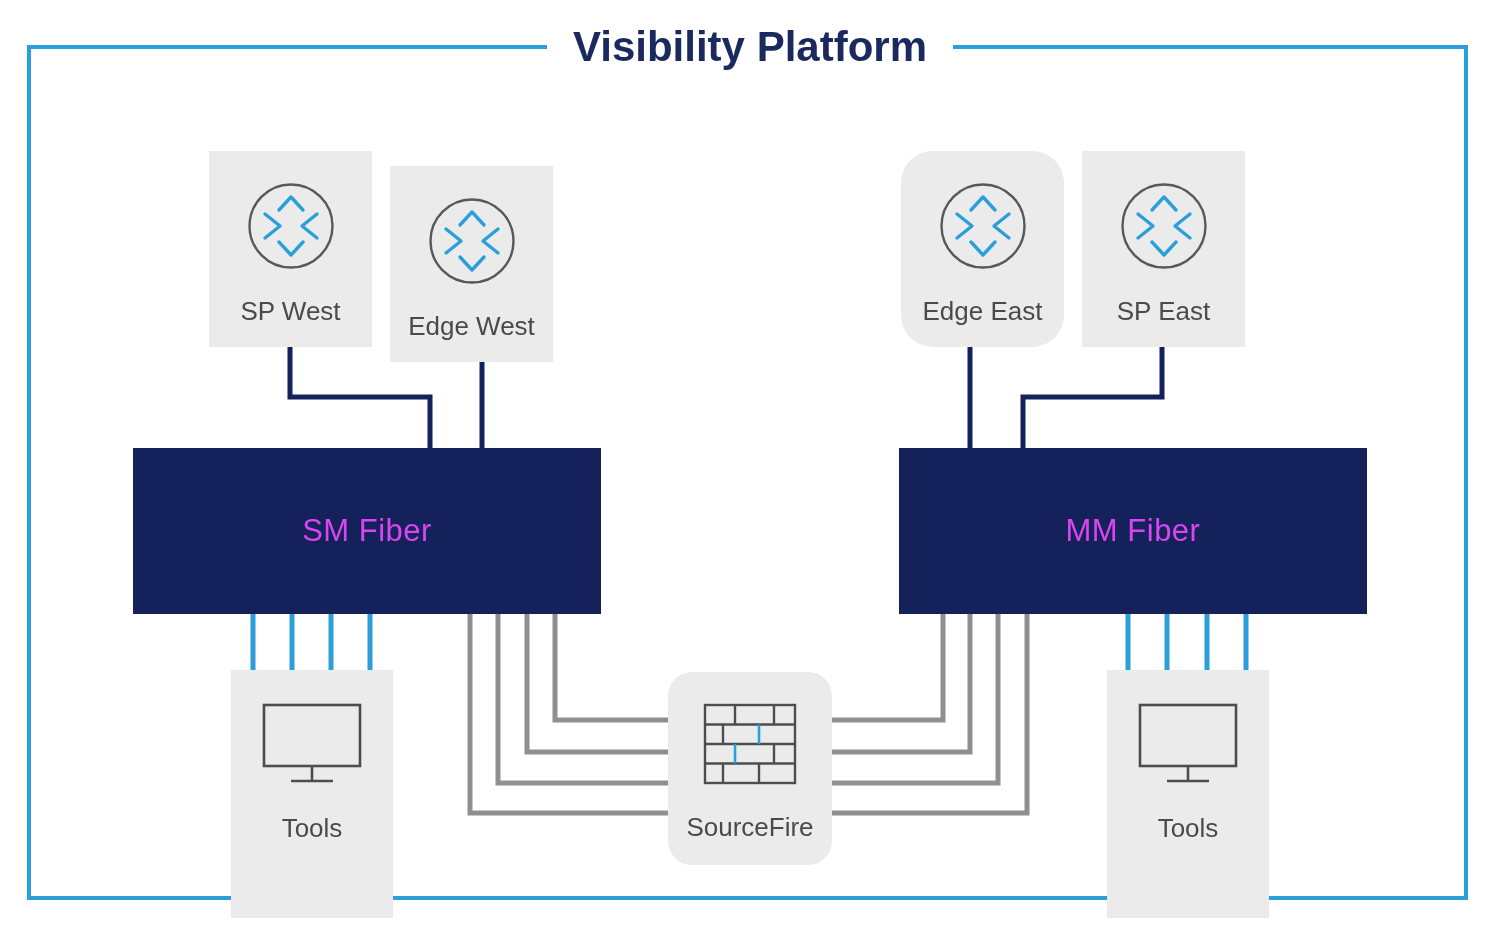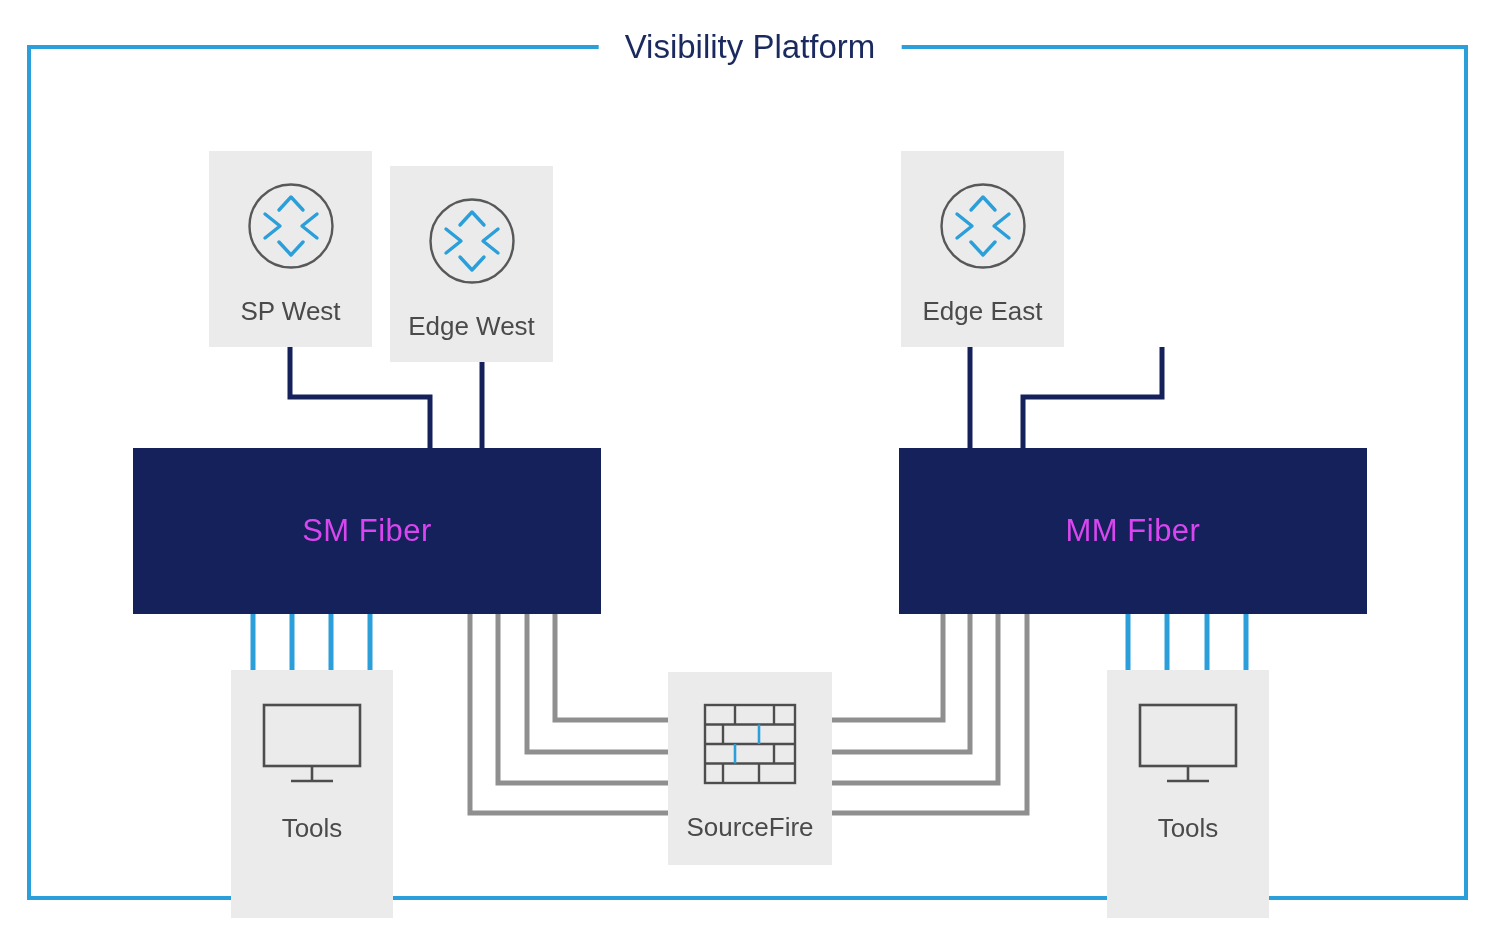--- a/index.html
+++ b/index.html
@@ -19,22 +19,22 @@
     width: 1441px; height: 855px;
     border: 4px solid #2b9fd9;
     box-sizing: border-box;
   }
   .title {
     position: absolute;
     left: 750px; top: 47px;
     transform: translate(-50%, -50%);
     background: #ffffff;
     padding: 6px 26px;
-    font-size: 33px;
-    font-weight: 400;
+    font-size: 42px;
+    font-weight: 700;
     color: #1b2a5e;
     white-space: nowrap;
   }
 
   
   svg.wires { position: absolute; left: 0; top: 0; }
   .wire-navy { stroke: #14215b; stroke-width: 5; fill: none; }
   .wire-blue { stroke: #2b9fd9; stroke-width: 5; fill: none; }
   .wire-gray { stroke: #8f8f8f; stroke-width: 5; fill: none; }
 
@@ -138,35 +138,49 @@
           <polyline points="32,28 44,15 56,28"></polyline>
           <polyline points="32,60 44,73 56,60"></polyline>
           <polyline points="18,32 33,44 18,56"></polyline>
           <polyline points="70,32 55,44 70,56"></polyline>
         </g>
       </svg>
     </span>
     <span class="label">Edge West</span>
   </div>
 
-  <div class="node router-node" style="left:901px; top:151px;">
+  <div class="node router-node" style="left:901px; top:151px;border-radius:32px;">
     <span class="icon">
       <svg width="88" height="88" viewBox="0 0 88 88">
         <circle cx="44" cy="44" r="41.5" fill="none" stroke="#57585a" stroke-width="2.4"></circle>
         <g fill="none" stroke="#2b9fd9" stroke-width="3.4" stroke-linecap="round" stroke-linejoin="round">
           <polyline points="32,28 44,15 56,28"></polyline>
           <polyline points="32,60 44,73 56,60"></polyline>
           <polyline points="18,32 33,44 18,56"></polyline>
           <polyline points="70,32 55,44 70,56"></polyline>
         </g>
       </svg>
     </span>
     <span class="label">Edge East</span>
   </div>
 
+  <div class="node router-node" style="left:1082px; top:151px;">
+    <span class="icon">
+      <svg width="88" height="88" viewBox="0 0 88 88">
+        <circle cx="44" cy="44" r="41.5" fill="none" stroke="#57585a" stroke-width="2.4"></circle>
+        <g fill="none" stroke="#2b9fd9" stroke-width="3.4" stroke-linecap="round" stroke-linejoin="round">
+          <polyline points="32,28 44,15 56,28"></polyline>
+          <polyline points="32,60 44,73 56,60"></polyline>
+          <polyline points="18,32 33,44 18,56"></polyline>
+          <polyline points="70,32 55,44 70,56"></polyline>
+        </g>
+      </svg>
+    </span>
+    <span class="label">SP East</span>
+  </div>
 
   <div class="fiber" style="left:133px;">
     <span class="label">SM Fiber</span>
   </div>
   <div class="fiber" style="left:899px;">
     <span class="label">MM Fiber</span>
   </div>
 
   <div class="node tools-node" style="left:231px; top:670px;">
     <span class="icon">
@@ -183,21 +197,21 @@
     <span class="icon">
       <svg width="100" height="82" viewBox="0 0 100 82">
         <rect x="2" y="2" width="96" height="61" fill="none" stroke="#4d4d4d" stroke-width="2.6"></rect>
         <line x1="50" y1="63" x2="50" y2="78" stroke="#4d4d4d" stroke-width="2.6"></line>
         <line x1="29" y1="78" x2="71" y2="78" stroke="#4d4d4d" stroke-width="2.6"></line>
       </svg>
     </span>
     <span class="label">Tools</span>
   </div>
 
-  <div class="node firewall-node" style="left:668px; top:672px;">
+  <div class="node firewall-node" style="left:668px; top:672px;border-radius:24px;">
     <span class="icon">
       <svg width="94" height="82" viewBox="0 0 94 82">
         <g fill="none" stroke="#4d4d4d" stroke-width="2.4">
           <rect x="2" y="2" width="90" height="78"></rect>
           <line x1="2" y1="21.5" x2="92" y2="21.5"></line>
           <line x1="2" y1="41" x2="92" y2="41"></line>
           <line x1="2" y1="60.5" x2="92" y2="60.5"></line>
 
           <line x1="32" y1="2" x2="32" y2="21.5"></line>
           <line x1="71" y1="2" x2="71" y2="21.5"></line>

